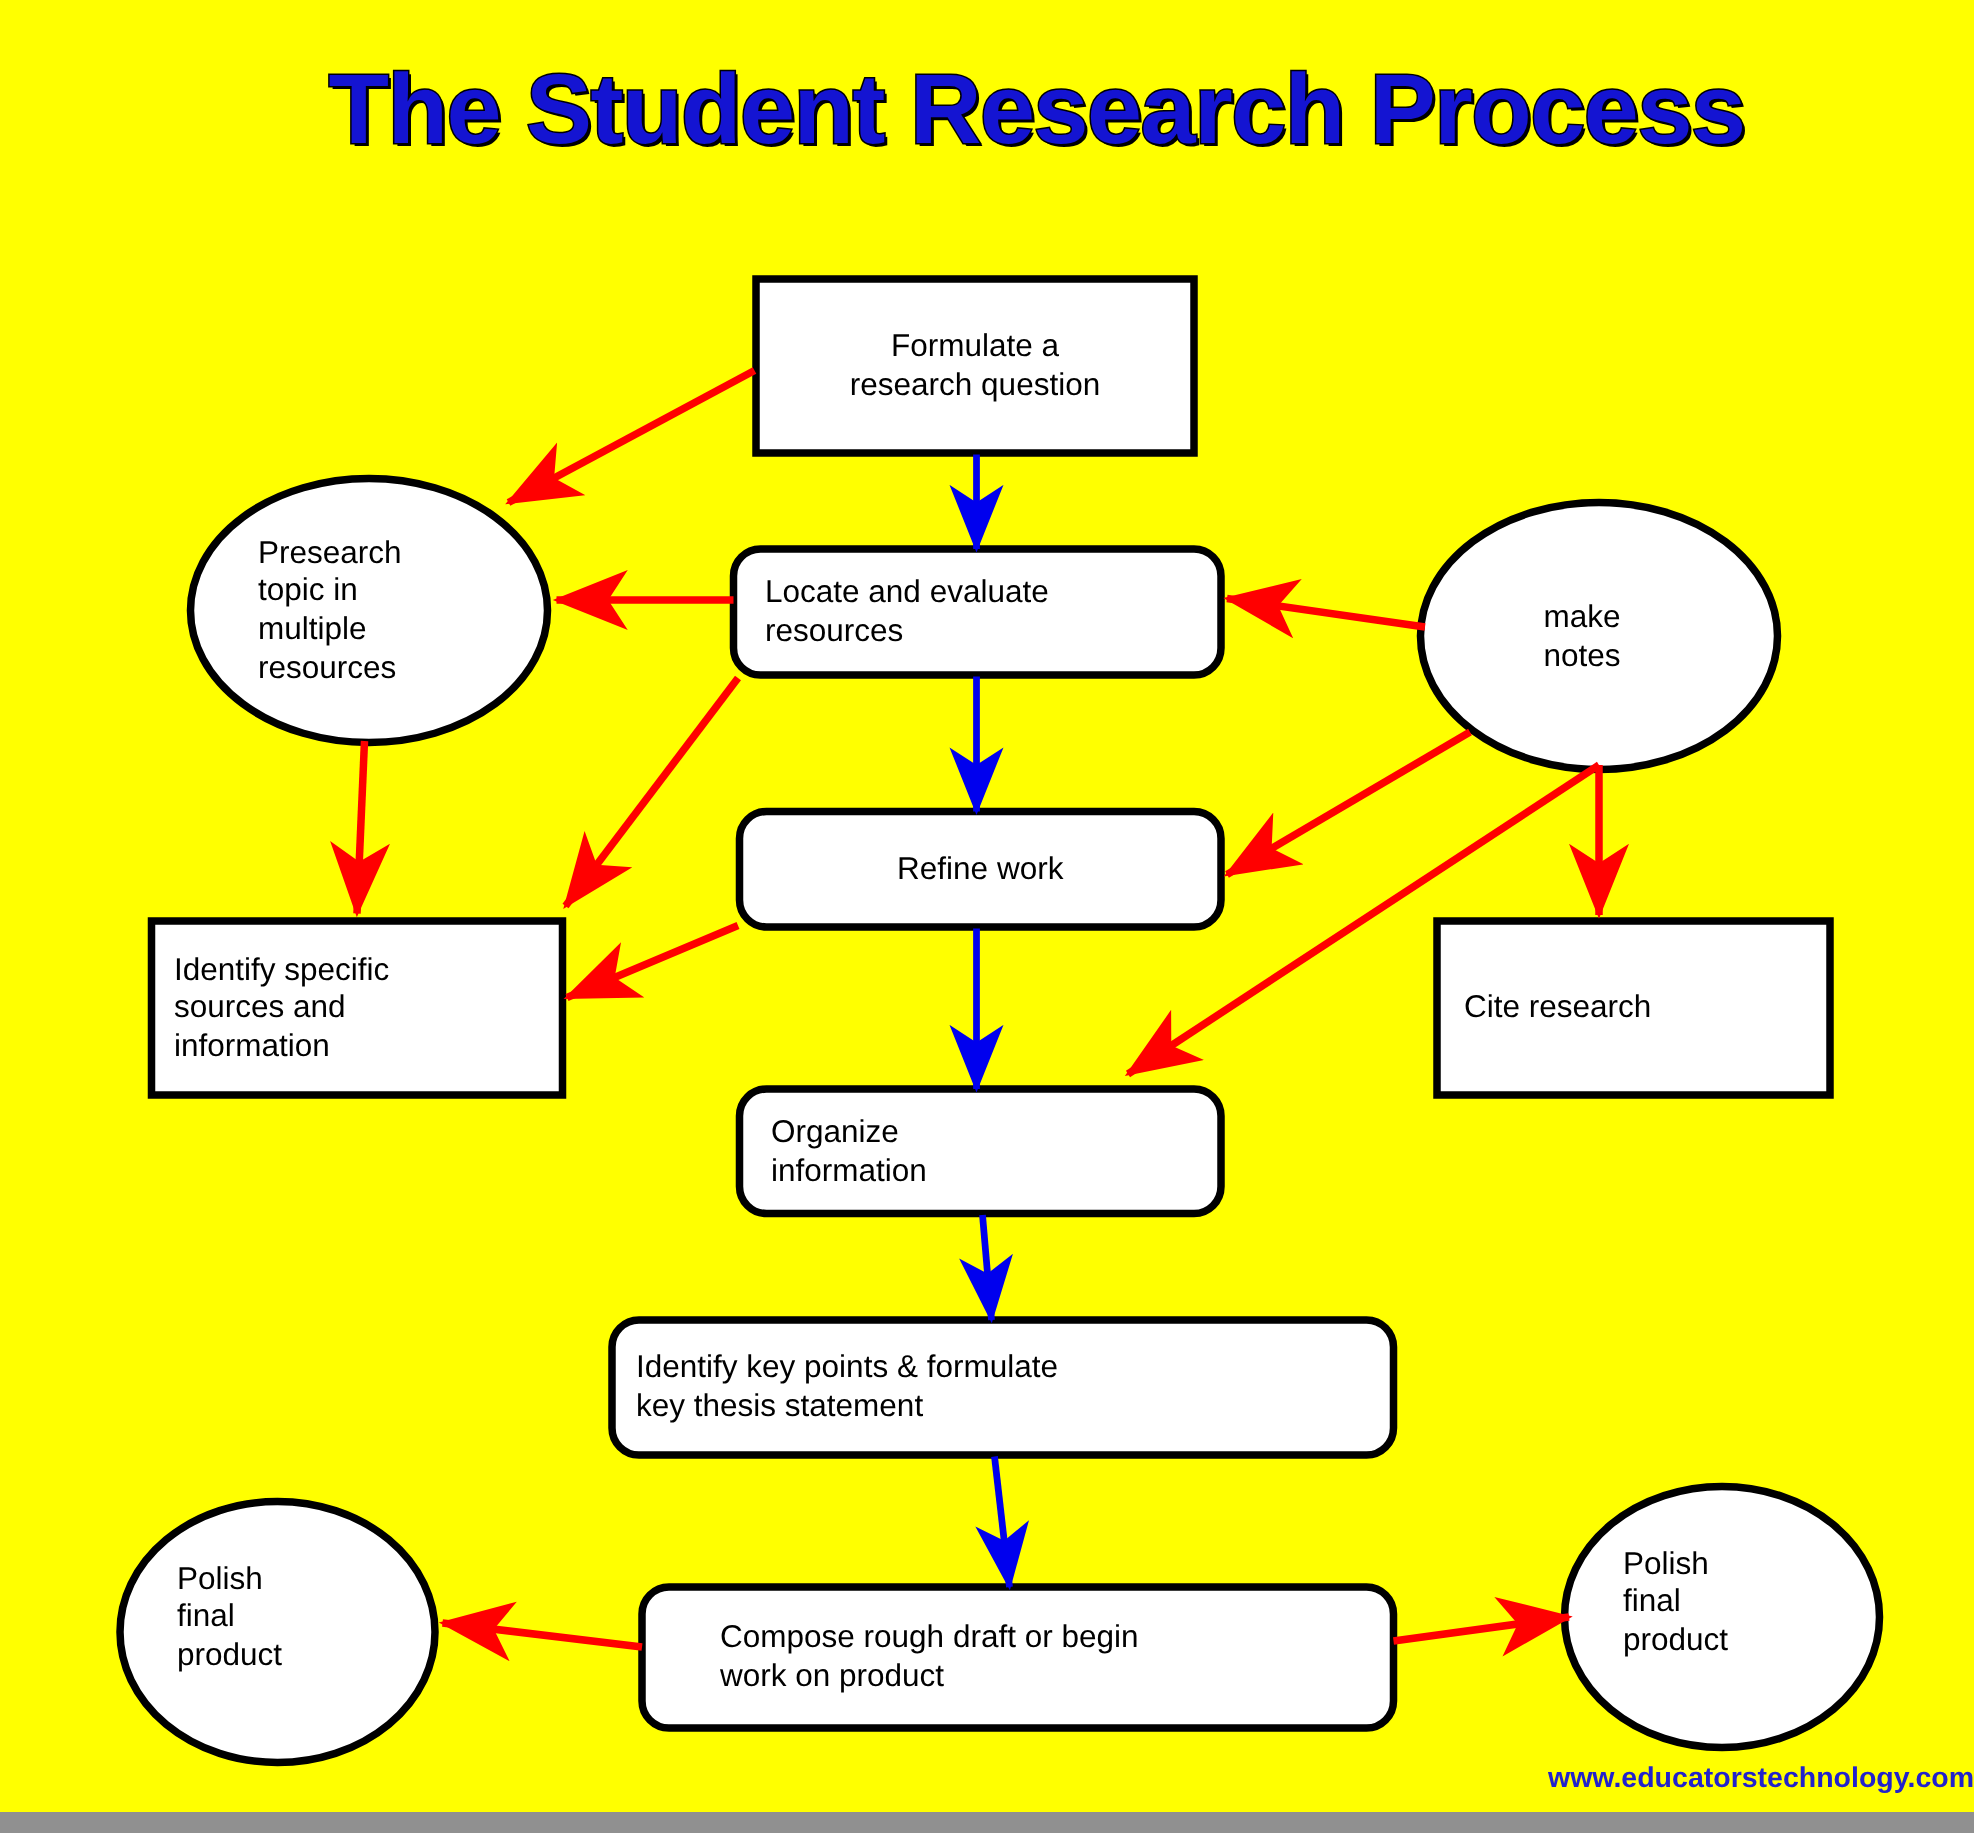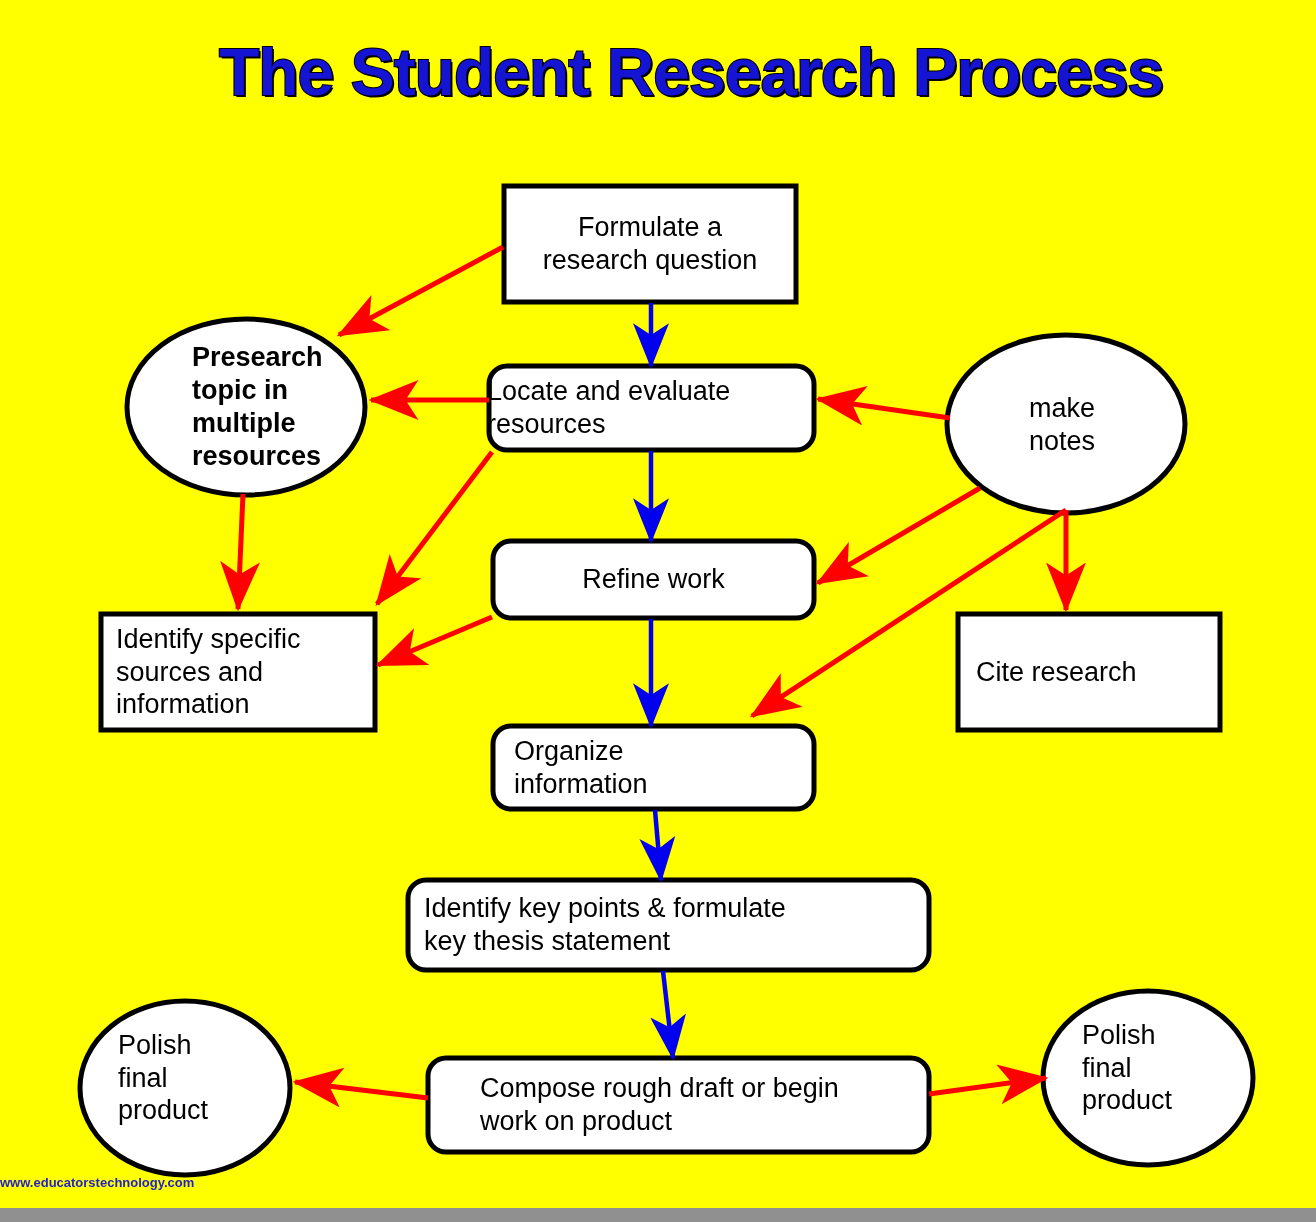--- a/index.html
+++ b/index.html
@@ -12,26 +12,26 @@
   #title{
     position:absolute;left:0;top:34px;width:1316px;text-align:center;
     font-size:66px;font-weight:bold;color:#1414D2;
     letter-spacing:-1px;
     -webkit-text-stroke:2px #000;
     paint-order:stroke fill;
     text-shadow:2px 2px 0 #000;
     margin-left:33px;
   }
   #footer{
-    position:absolute;left:0;top:1175px;width:1316px;text-align:left;
-    font-size:13px;font-weight:bold;color:#2222CC;
+    position:absolute;left:0;top:1175px;width:1316px;text-align:right;
+    font-size:19px;font-weight:bold;color:#2222CC;
   }
   svg.layer{position:absolute;left:0;top:0;width:1316px;height:1222px;}
   .node{position:absolute;display:flex;align-items:center;box-sizing:border-box;}
-  .node .txt{width:100%;font-size:27px;color:#000;line-height:1.22;}
+  .node .txt{width:100%;font-size:21px;color:#000;line-height:1.22;}
   .ctr .txt{text-align:center;}
   .lft .txt{text-align:left;}
 </style>
 </head>
 <body>
 
 <div id="stage">
 
   <div id="title">The Student Research Process</div>
 
@@ -80,25 +80,25 @@
       <line x1="1066" y1="510" x2="1066" y2="610"></line>
       <line x1="428" y1="1098" x2="295" y2="1082"></line>
       <line x1="929" y1="1094" x2="1046" y2="1078"></line>
     </g>
   </svg>
 
   <div class="node ctr" style="left:504px;top:186px;width:292px;height:116px;">
     <div class="txt">Formulate a<br>research question</div>
   </div>
 
-  <div class="node lft" style="left:192px;top:330px;width:150px;height:154px;font-weight:bold;">
+  <div class="node lft" style="left:172px;top:330px;width:150px;height:154px;">
     <div class="txt">Presearch<br>topic in<br>multiple<br>resources</div>
   </div>
 
-  <div class="node lft" style="left:487px;top:366px;width:300px;height:84px;">
+  <div class="node lft" style="left:510px;top:366px;width:300px;height:84px;">
     <div class="txt">Locate and evaluate<br>resources</div>
   </div>
 
   <div class="node lft" style="left:995px;top:386px;width:120px;height:78px;margin-left:34px;">
     <div class="txt">make<br>notes</div>
   </div>
 
   <div class="node lft" style="left:116px;top:614px;width:252px;height:116px;justify-content:center;">
     <div class="txt">Identify specific<br>sources and<br>information</div>
   </div>

